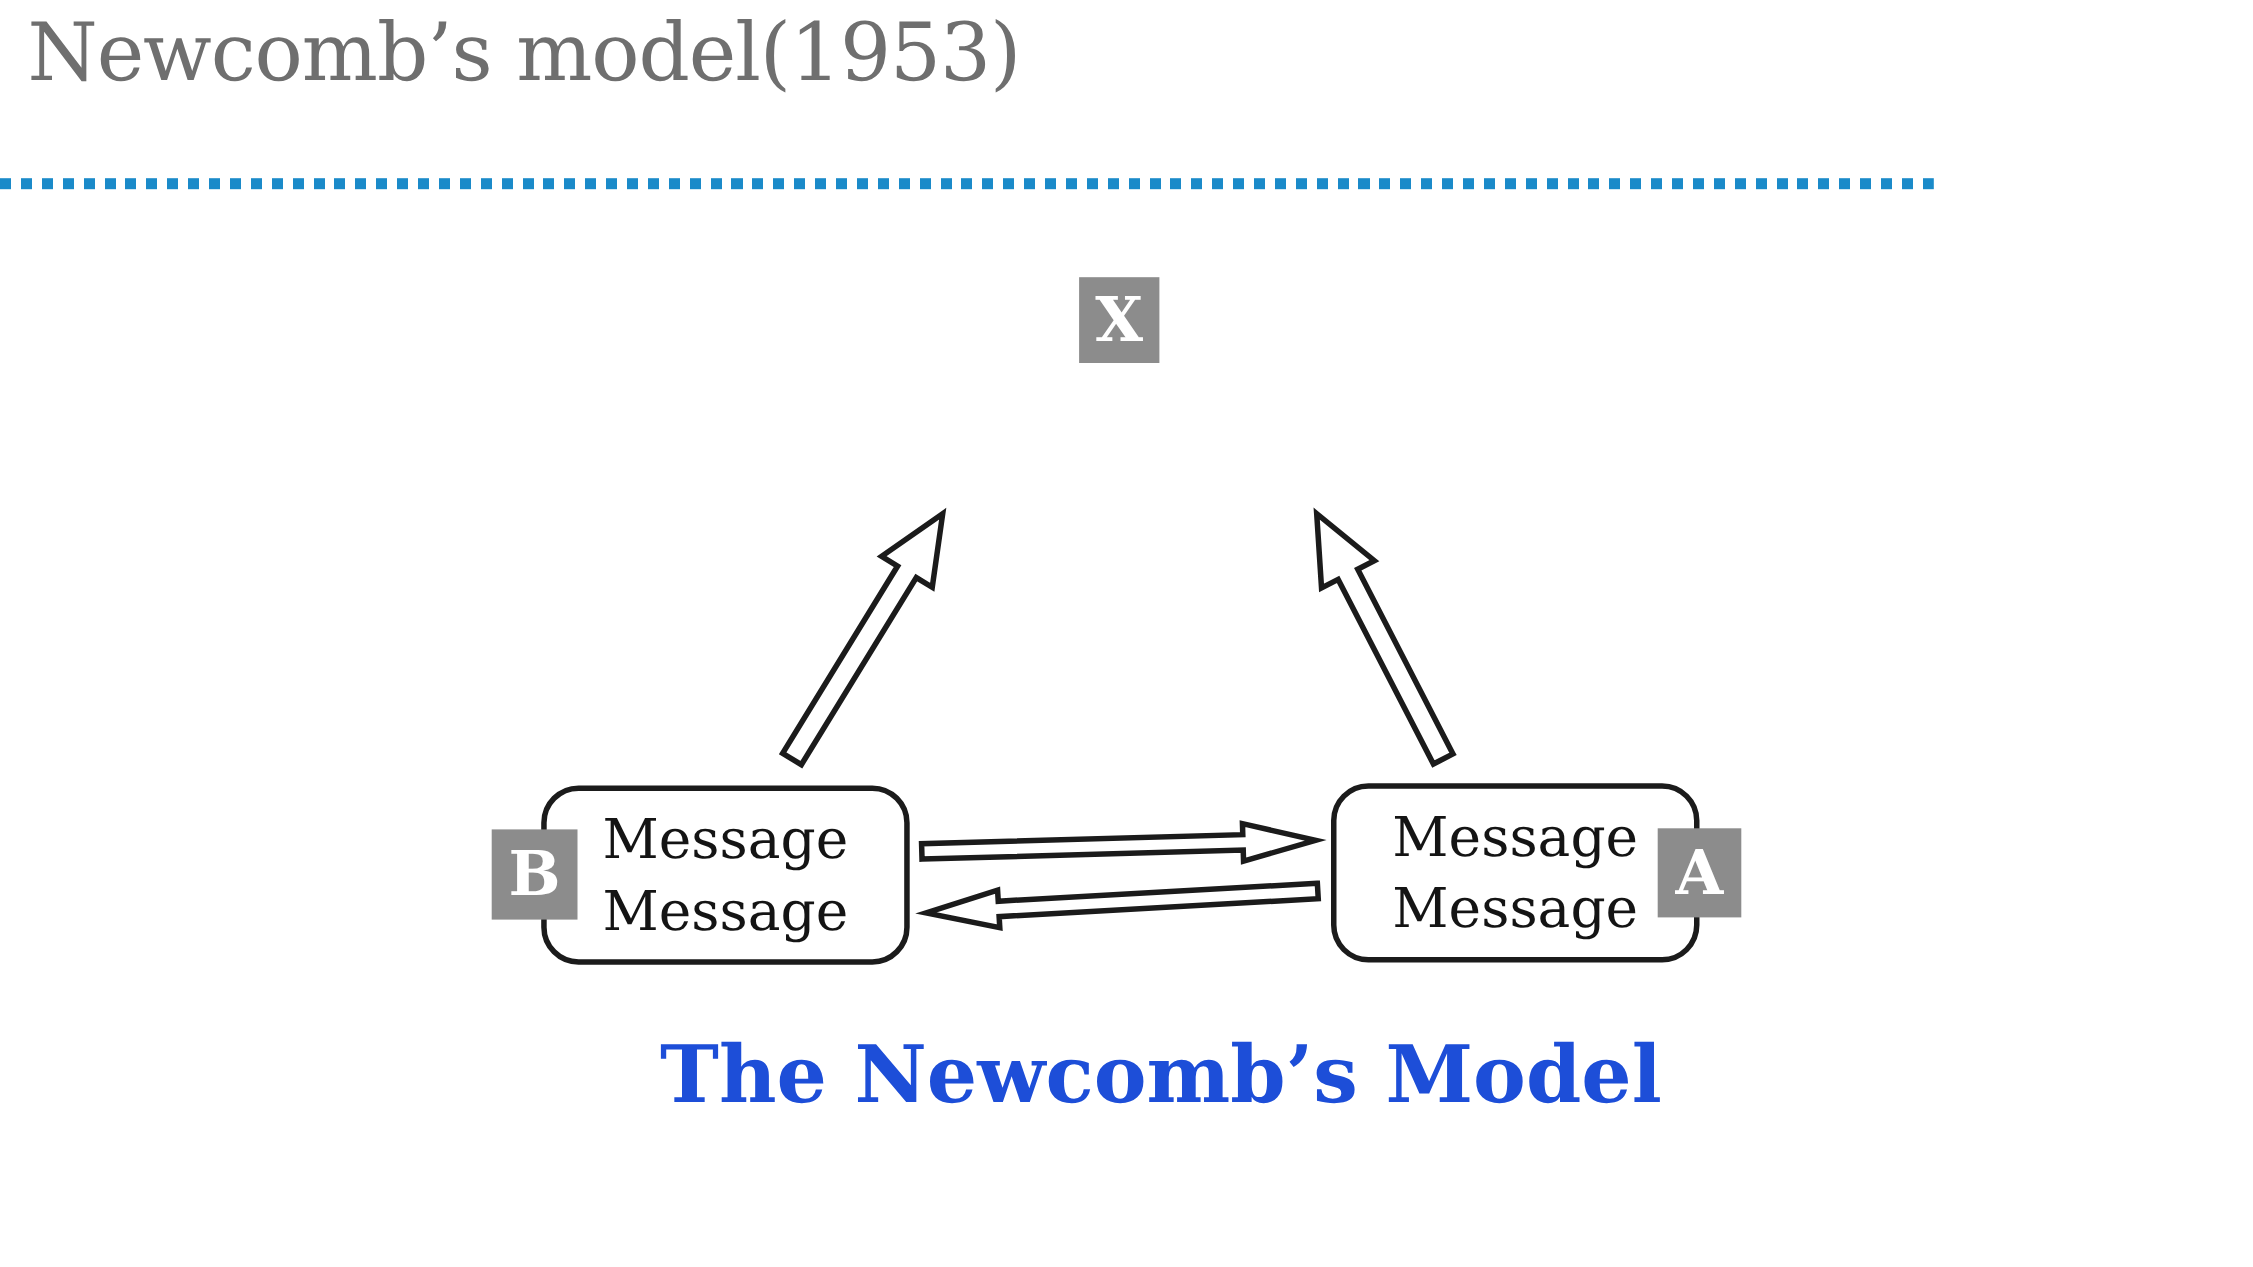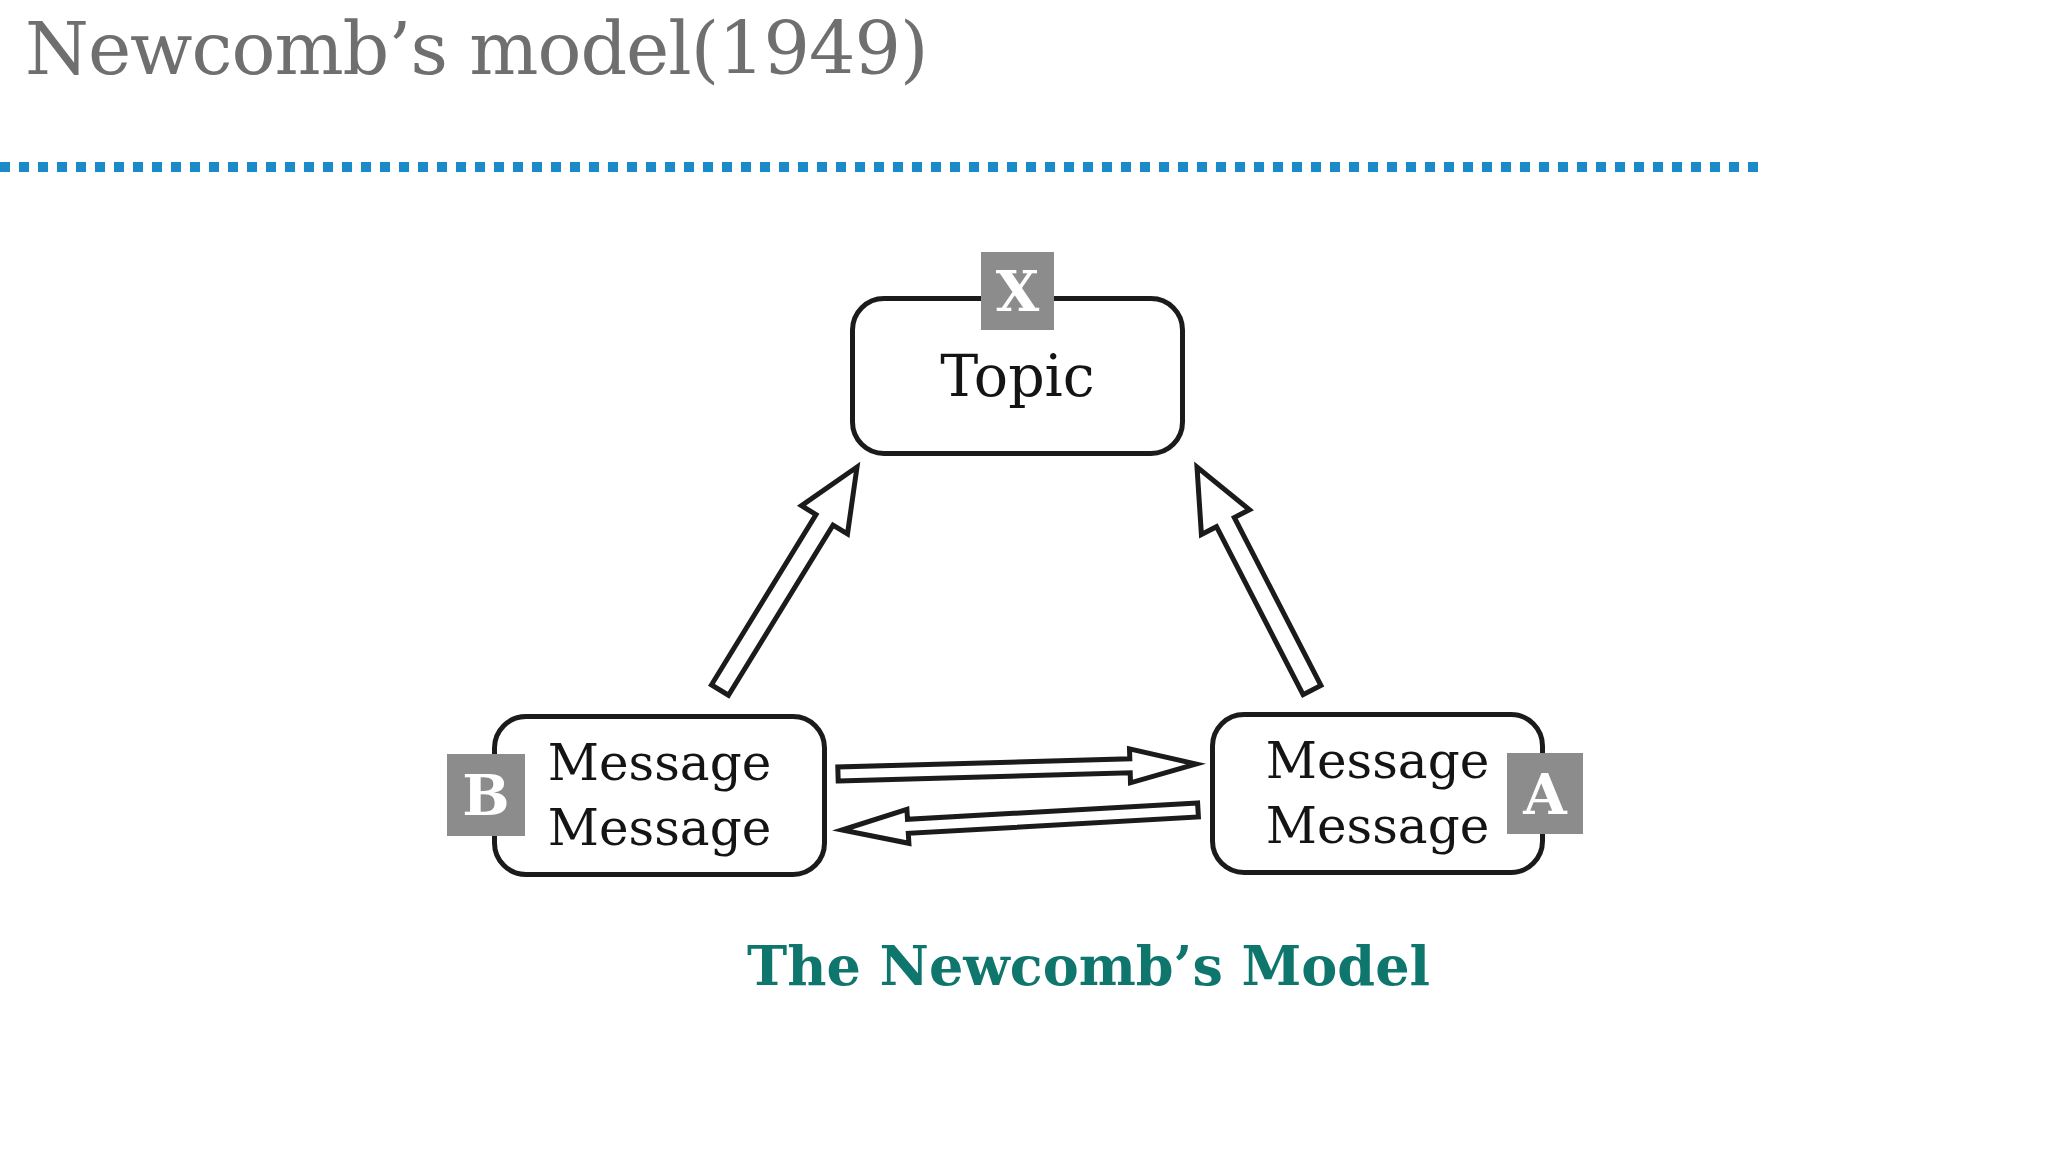--- a/index.html
+++ b/index.html
@@ -37,47 +37,44 @@
     position: absolute; z-index: 3;
     background: #8c8c8c; color: #ffffff; font-weight: bold; font-size: 56px;
     display: flex; align-items: center; justify-content: center;
   }
   .badge-x { left: 981px;  top: 252px; width: 73px; height: 78px; }
   .badge-b { left: 447px;  top: 754px; width: 78px; height: 82px; }
   .badge-a { left: 1507px; top: 753px; width: 76px; height: 81px; }
 
   .caption {
     position: absolute; left: 600px; top: 934px; width: 830px; z-index: 2;
-    text-align: right; font-size: 54px; font-weight: bold; color: #0f766e;
+    text-align: right; font-size: 72px; font-weight: bold; color: #1d4ed8;
     white-space: nowrap;
   }
 </style>
 </head>
 <body>
 
 <div class="slide">
 
-  <h1 class="title">Newcomb’s model(1949)</h1>
+  <h1 class="title">Newcomb’s model(1953)</h1>
 
   <div class="divider"></div>
 
   <svg class="arrows-svg" viewBox="0 0 2048 1152" xmlns="http://www.w3.org/2000/svg">
 
     <path d="M 728.5 695.2 L 833.0 525.1 L 847.5 533.9 L 857 467 L 801.5 505.7 L 816.0 514.6 L 711.5 684.8 Z" fill="#ffffff" stroke="#1b1b1b" stroke-width="5" stroke-miterlimit="10"></path>
 
     <path d="M 1320.9 685.4 L 1234.3 517.5 L 1249.4 509.7 L 1197 467 L 1201.4 534.5 L 1216.5 526.7 L 1303.1 694.6 Z" fill="#ffffff" stroke="#1b1b1b" stroke-width="5" stroke-miterlimit="10"></path>
 
     <path d="M 838.2 781.0 L 1130.2 772.8 L 1130.5 782.8 L 1196 764 L 1129.5 748.8 L 1129.8 758.8 L 837.8 767.0 Z" fill="#ffffff" stroke="#1b1b1b" stroke-width="5" stroke-miterlimit="10"></path>
 
     <path d="M 1197.6 803.0 L 907.5 819.3 L 906.9 809.3 L 842 830 L 908.9 843.3 L 908.3 833.3 L 1198.4 817.0 Z" fill="#ffffff" stroke="#1b1b1b" stroke-width="5" stroke-miterlimit="10"></path>
   </svg>
 
-  <div class="node node-topic">
-    <span>Topic</span>
-  </div>
 
   <div class="node node-receiver">
     <span>
       <span>Message</span><br>
       <span>Message</span>
     </span>
   </div>
 
   <div class="node node-sender">
     <span>

